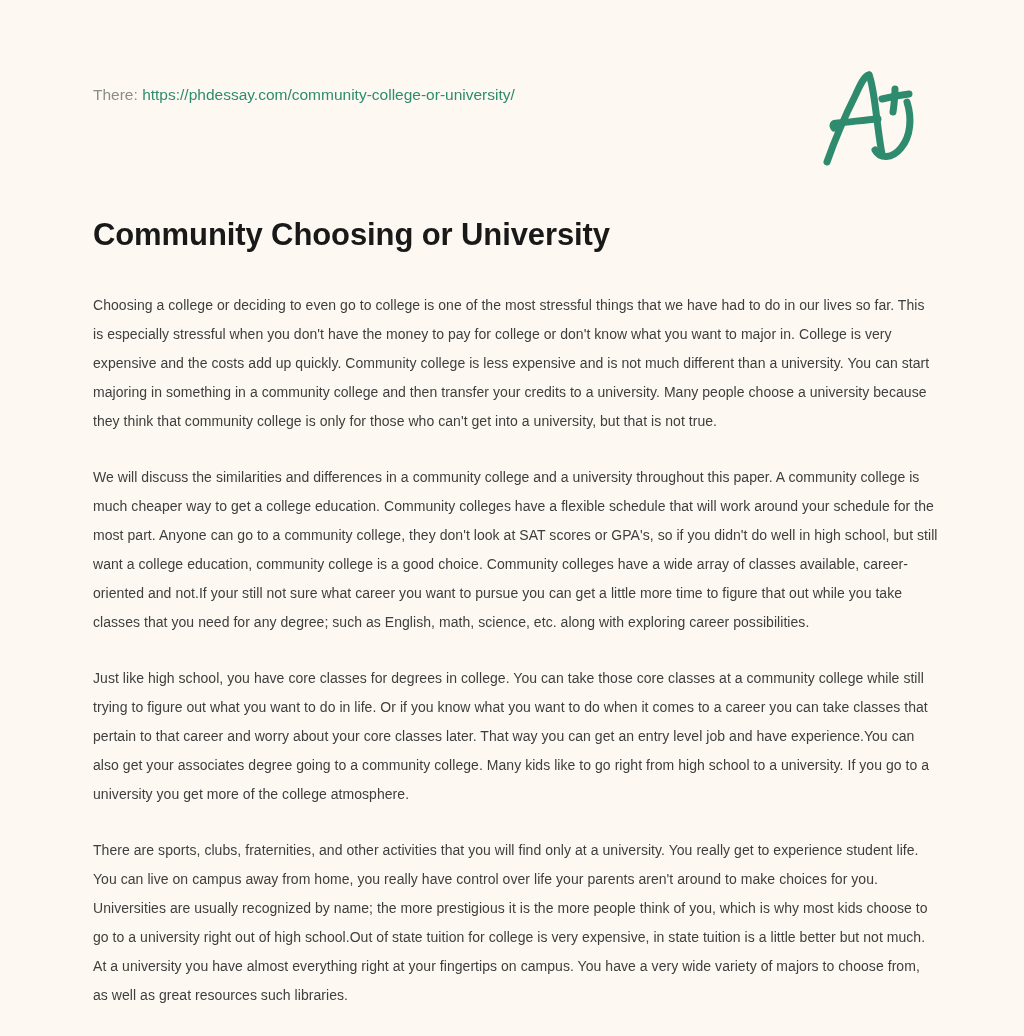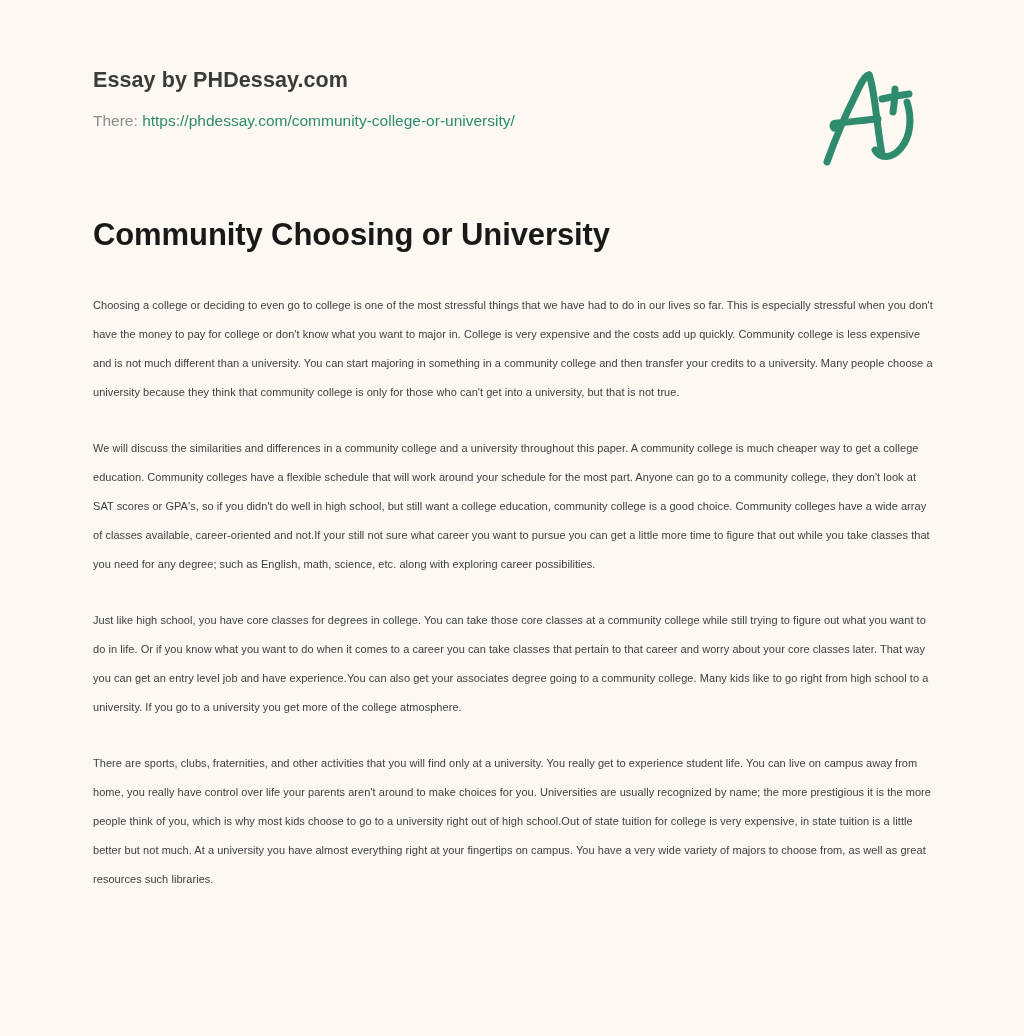--- a/index.html
+++ b/index.html
@@ -96,40 +96,39 @@
     letter-spacing: -0.1px;
     line-height: 1.25;
   }
 
   .body-copy {
     margin-top: 36px;
   }
 
   .body-copy p {
     margin: 0 0 27px 0;
-    font-size: 11px;
+    font-size: 14px;
     line-height: 29px;
     color: #3E3E3E;
     text-align: left;
     letter-spacing: 0.05px;
   }
 
   .body-copy p:last-child {
     margin-bottom: 0;
   }
 </style>
 </head>
 <body>
 
 <div class="page">
 
   <div class="header">
 
     <div class="brand-block">
-      <div class="brand-title">Essay by PHDessay.com</div>
 
       <div class="source-line">
         <span class="source-label">There:</span>
         <a class="source-url" href="#">https://phdessay.com/community-college-or-university/</a>
       </div>
     </div>
 
     <div class="logo">
       <svg viewBox="0 0 112 108" xmlns="http://www.w3.org/2000/svg">
         <g fill="none" stroke="#2F8B6D" stroke-linecap="round" stroke-linejoin="round">

